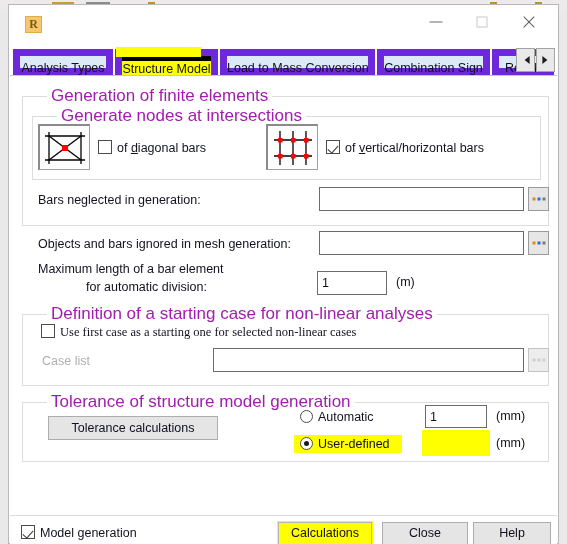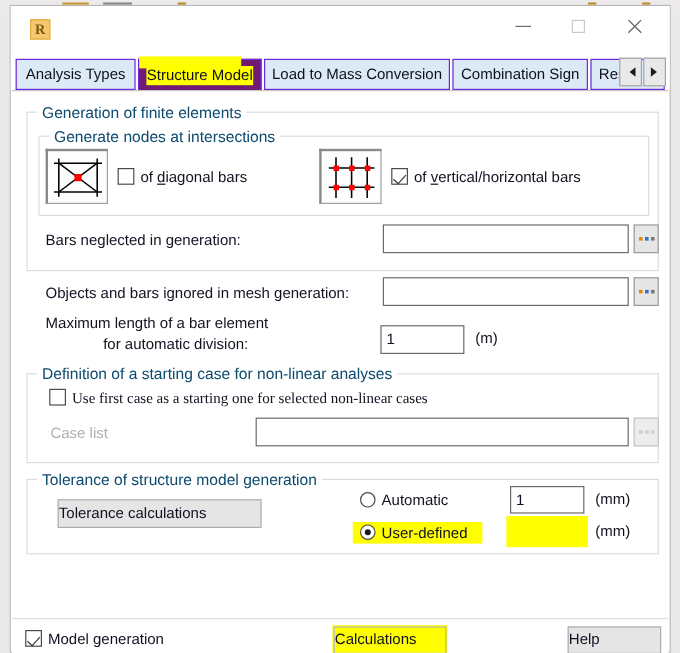--- a/index.html
+++ b/index.html
@@ -55,27 +55,27 @@
   #btn-close .g:after{transform:rotate(-45deg);}
 
   
   #tabstrip{
     position:absolute;left:0;top:40px;width:549px;height:30px;
     background:#ffffff;
   }
   .tab{
     position:absolute;top:4px;height:26px;
     box-sizing:border-box;
-    background:#dce9f7;border:1px solid #6d28d9;
+    background:#dce9f7;border:7px solid #6d28d9;
     font-size:12.5px;color:#10101a;
     line-height:24px;text-align:center;
     cursor:default;white-space:nowrap;
   }
   .tab.sel{
-    background:#701a75;border-bottom-color:#ffffff;top:4px;height:36px;line-height:27px;
+    background:#000000;border-bottom-color:#ffffff;top:4px;height:36px;line-height:27px;
   }
   .tab .hl{background:#ffff00;padding:1px 0;}
   #tab-scroll{
     position:absolute;right:2px;top:3px;width:40px;height:24px;
   }
   .sbtn{
     position:absolute;top:0;width:19px;height:24px;
     background:#e9e9e9;border:1px solid #a3a3a3;box-sizing:border-box;
     cursor:default;
   }
@@ -96,21 +96,21 @@
     position:absolute;left:1px;top:70px;width:547px;height:440px;
     background:#ffffff;
     border-top:1px solid #c8c8c8;
   }
 
   fieldset.gb{
     position:absolute;margin:0;padding:0;
     border:1px solid #dcdcdc;background:transparent;
   }
   fieldset.gb > legend{
-    margin-left:8px;padding:0 4px;font-size:13px;color:#0c4a6e;
+    margin-left:24px;padding:0 4px;font-size:17px;color:#a21caf;
   }
 
   .lbl{position:absolute;font-size:12.5px;color:#121221;white-space:nowrap;}
   .lbl.dim{color:#b0b0b0;}
 
   .txt{
     position:absolute;box-sizing:border-box;
     background:#ffffff;border:1px solid #6b6b6b;
     font-family:"Liberation Sans","DejaVu Sans",sans-serif;font-size:12.5px;color:#101020;
     padding:0 4px;line-height:1;
@@ -140,21 +140,21 @@
   }
   .rb.on:after{
     content:"";position:absolute;left:3px;top:3px;width:5px;height:5px;
     background:#1a1a1a;border-radius:50%;
   }
 
   .btn{
     position:absolute;box-sizing:border-box;
     background:#e5e5e5;border:1px solid #adadad;
     font-family:"Liberation Sans","DejaVu Sans",sans-serif;font-size:12.5px;color:#101020;
-    text-align:left;cursor:default;white-space:nowrap;
+    text-align:center;cursor:default;white-space:nowrap;
   }
 
   .hlmark{position:absolute;background:#ffff00;z-index:0;}
 
   
   .prev{
     position:absolute;box-sizing:border-box;
     background:#fdfdfd;border:1px solid #a0a0a0;border-top:2px solid #8a8a8a;border-left:2px solid #8a8a8a;
   }
 
@@ -335,17 +335,18 @@
 
   </div>
 
   <div id="footer">
     <div class="cb on" style="left:11px;top:9px;"></div>
     <div class="lbl" style="left:30px;top:10px;">Model generation</div>
 
     <div class="hlmark" style="left:267px;top:5px;width:96px;height:23px;"></div>
     <div class="btn" style="left:268px;top:6px;width:94px;height:23px;line-height:21px;background:transparent;border-color:#b6b6b6;z-index:2;">Calculations</div>
 
+    <div class="btn" style="left:372px;top:6px;width:86px;height:23px;line-height:21px;">Close</div>
     <div class="btn" style="left:463px;top:6px;width:78px;height:23px;line-height:21px;">Help</div>
 
   </div>
 
 </div>
 
 </body></html>

